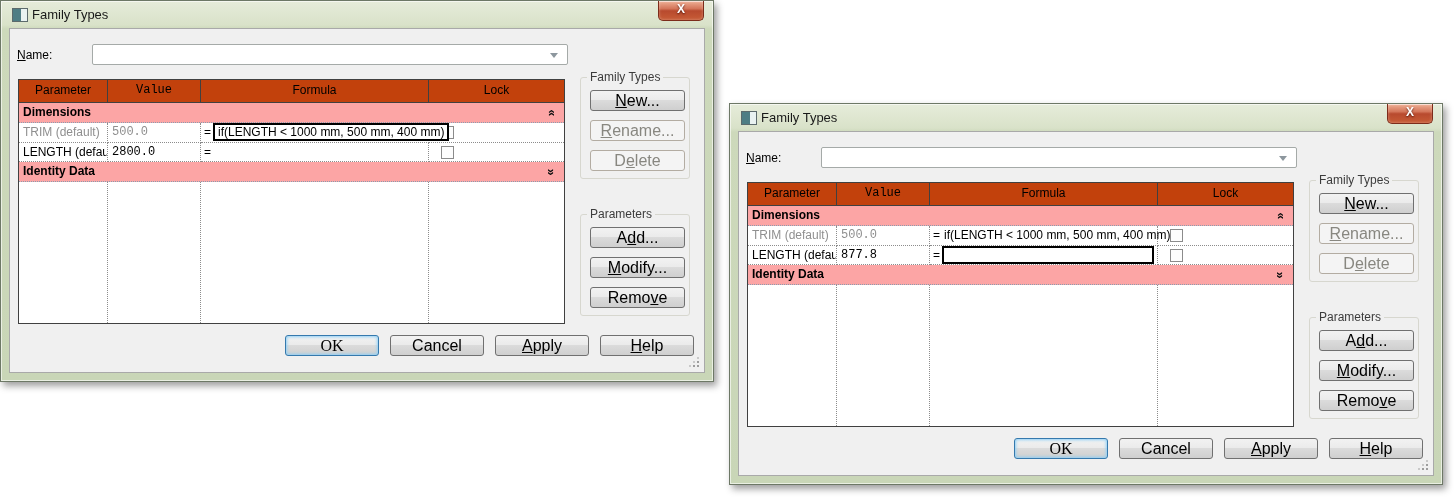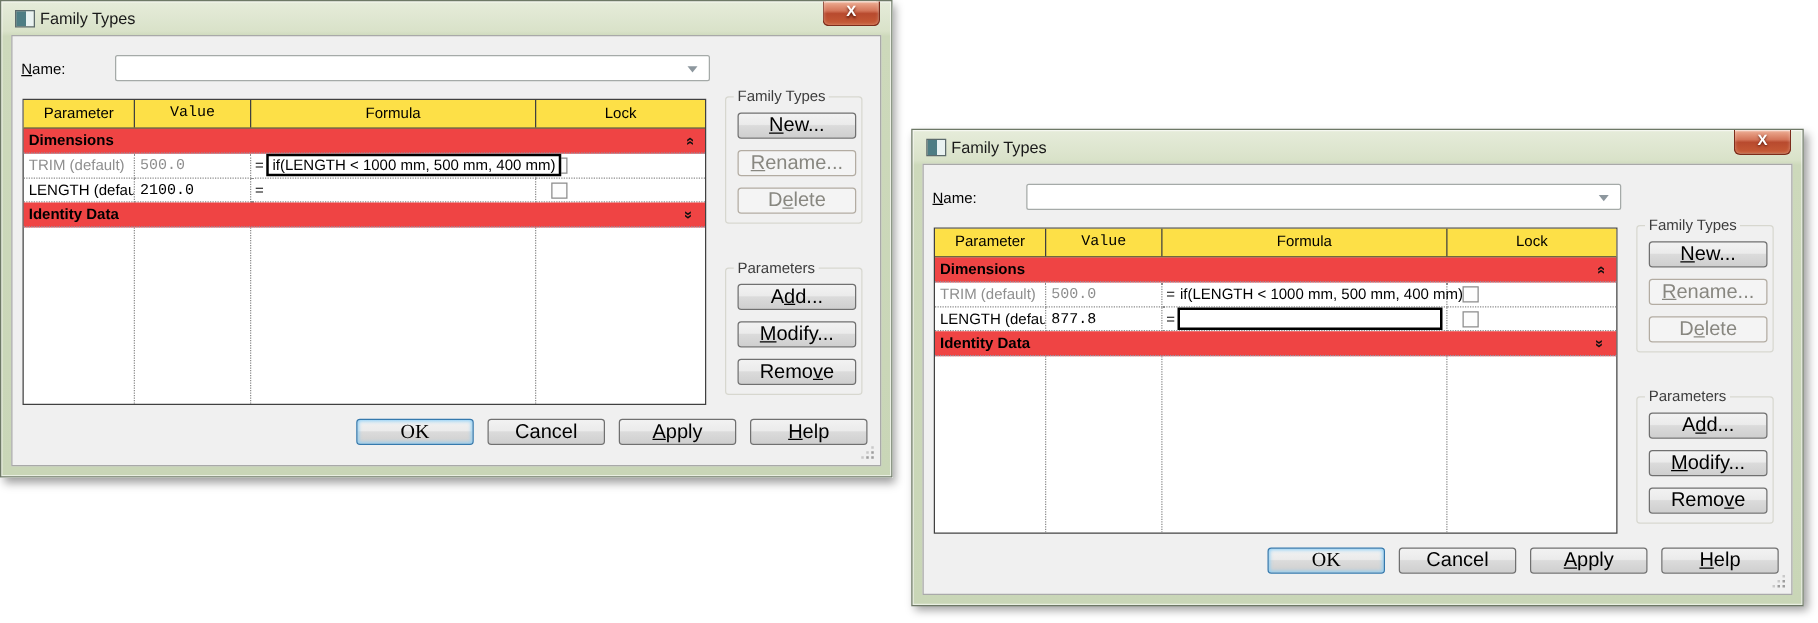--- a/index.html
+++ b/index.html
@@ -45,29 +45,29 @@
     position:absolute;right:9px;top:8px;width:0;height:0;
     border-left:4px solid transparent;border-right:4px solid transparent;
     border-top:5px solid #8d979e;
   }
   
   .grid{
     position:absolute;left:8px;top:50px;width:547px;height:245px;
     border:1px solid #404040;background:#fff;box-sizing:border-box;
     display:flex;flex-direction:column;
   }
-  .g-header{display:flex;height:22px;background:#fde047;border-bottom:1px solid #404040;}
+  .g-header{display:flex;height:22px;background:#c2410c;border-bottom:1px solid #404040;}
   .g-hcell{
     box-sizing:border-box;border-right:1px solid #404040;
     text-align:center;line-height:21px;overflow:hidden;white-space:nowrap;
   }
   .g-hcell:last-child{border-right:none;}
   .c0{width:89px;} .c1{width:93px;font-family:Liberation Mono, monospace;} .c2{width:228px;} .c3{width:137px;flex:1;}
   .g-group{
-    position:relative;height:20px;background:#ef4444;
+    position:relative;height:20px;background:#fca5a5;
     border-bottom:1px dotted #8a9db0;line-height:19px;font-weight:bold;
     padding-left:4px;box-sizing:border-box;
   }
   .chev{
     position:absolute;right:7px;top:4px;width:12px;height:12px;
     font-weight:bold;font-size:12px;line-height:12px;color:#101010;text-align:center;
   }
   .chev.up{transform:rotate(-90deg);}
   .chev.down{transform:rotate(90deg);}
   .g-row{display:flex;height:20px;}
@@ -162,21 +162,21 @@
         <div class="g-cell c2 formula-cell">
           <span class="eq">=</span>
           <span class="edit-box">if(LENGTH &lt; 1000 mm, 500 mm, 400 mm)</span>
         </div>
         <div class="g-cell c3">
           <div class="lock-box"></div>
         </div>
       </div>
       <div class="g-row short">
         <div class="g-cell c0">LENGTH (defaul</div>
-        <div class="g-cell c1">2100.0</div>
+        <div class="g-cell c1">2800.0</div>
         <div class="g-cell c2 formula-cell">
           <span class="eq">=</span>
         </div>
         <div class="g-cell c3">
           <div class="lock-box"></div>
         </div>
       </div>
       <div class="g-group">
         <span>Identity Data</span>
         <span class="chev down">»</span>

